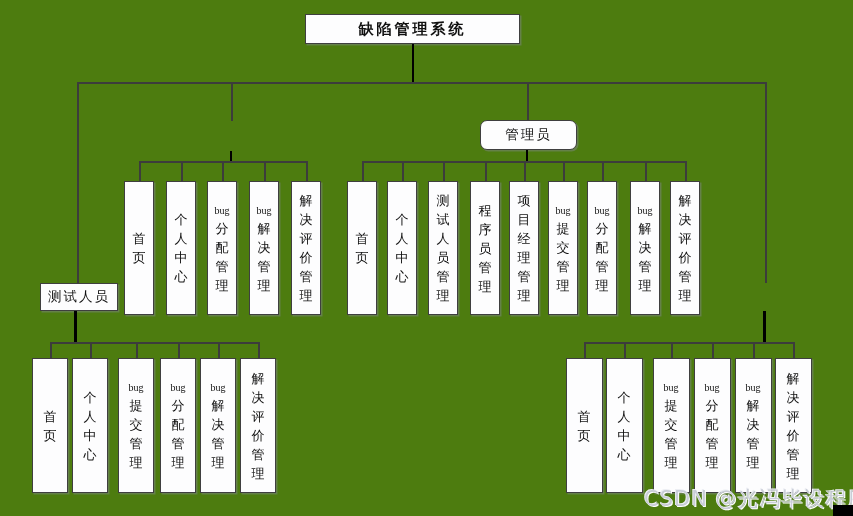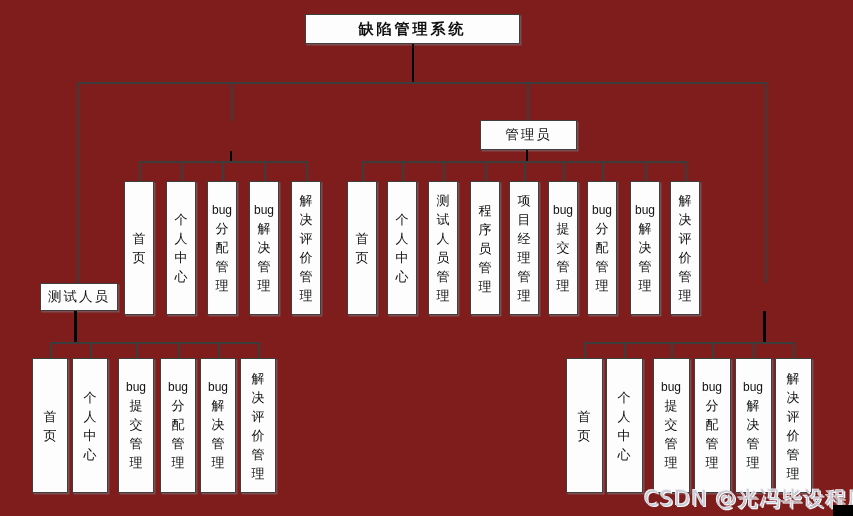--- a/index.html
+++ b/index.html
@@ -1,36 +1,36 @@
 <!DOCTYPE html>
 <html><head>
 <meta charset="utf-8">
 <style>
   html,body{margin:0;padding:0;background:#ffffff;}
   body{font-family:"DejaVu Sans", sans-serif;}
   #stage{
     position:relative;
     width:853px;height:516px;
-    background:#7f1d1d;
+    background:#4d7c0f;
     overflow:hidden;
   }
   .node{
     position:absolute;
     box-sizing:border-box;
     background:#fdfdfe;
     border:1.5px solid #3f3f3f;
     box-shadow:1.5px 1.5px 0 rgba(130,135,145,0.45);
     display:flex;align-items:center;justify-content:center;
     color:#111;
   }
   .h-node{font-size:13.5px;letter-spacing:2px;white-space:nowrap;}
   .title-node{font-size:15px;font-weight:600;letter-spacing:3px;}
   .v-node{flex-direction:column;line-height:19px;font-size:13px;padding:2px 0;}
   .v-node .tok{display:block;text-align:center;}
-  .v-node .tok.latin{font-size:12px;line-height:17px;font-family:Liberation Sans, sans-serif;}
+  .v-node .tok.latin{font-size:10px;line-height:17px;font-family:Liberation Serif, serif;}
   .cline{position:absolute;background:#3c3c3c;}
   .cline.thick{background:#000;}
   #watermark{
     position:absolute;left:644px;top:485px;
     font-size:21px;letter-spacing:1px;white-space:nowrap;
     color:#c9cdd7;
     text-shadow:1px 1px 0 #ffffff,-1px -1px 0 #eceef3;
     z-index:30;pointer-events:none;
   }
   #cursor-block{
@@ -130,21 +130,21 @@
     <div class="cline" style="left: 306px; top: 161px; width: 1.5px; height: 20px;"></div>
     <div class="node v-node" style="left: 291px; top: 181px; width: 30px; height: 134px;">
       <span class="tok">解</span>
       <span class="tok">决</span>
       <span class="tok">评</span>
       <span class="tok">价</span>
       <span class="tok">管</span>
       <span class="tok">理</span>
     </div>
     <div class="cline" style="left: 527px; top: 82px; width: 1.5px; height: 38px;"></div>
-    <div class="node h-node" style="left: 480px; top: 120px; width: 97px; height: 30px;">管理员</div>
+    <div class="node h-node" style="left: 480px; top: 120px; width: 97px; height: 30px; border-radius: 7px;">管理员</div>
     <div class="cline thick" style="left: 526px; top: 150px; width: 2px; height: 11px;"></div>
     <div class="cline" style="left: 362px; top: 161px; width: 323px; height: 1.5px;"></div>
     <div class="cline" style="left: 362px; top: 161px; width: 1.5px; height: 20px;"></div>
     <div class="node v-node" style="left: 347px; top: 181px; width: 30px; height: 134px;">
       <span class="tok">首</span>
       <span class="tok">页</span>
     </div>
     <div class="cline" style="left: 402px; top: 161px; width: 1.5px; height: 20px;"></div>
     <div class="node v-node" style="left: 387px; top: 181px; width: 30px; height: 134px;">
       <span class="tok">个</span>

